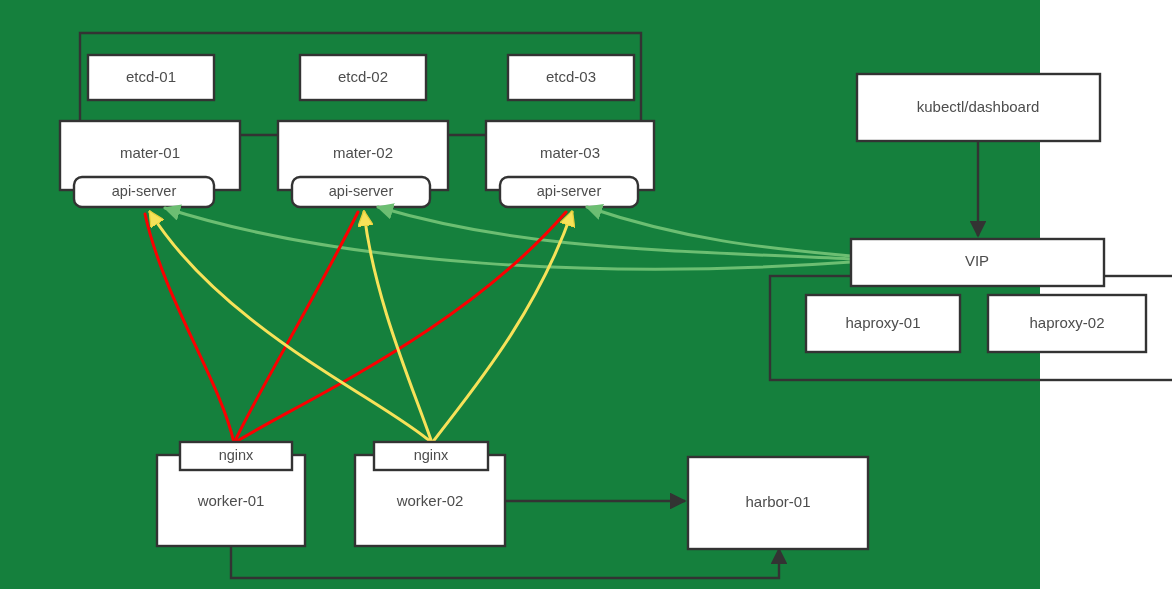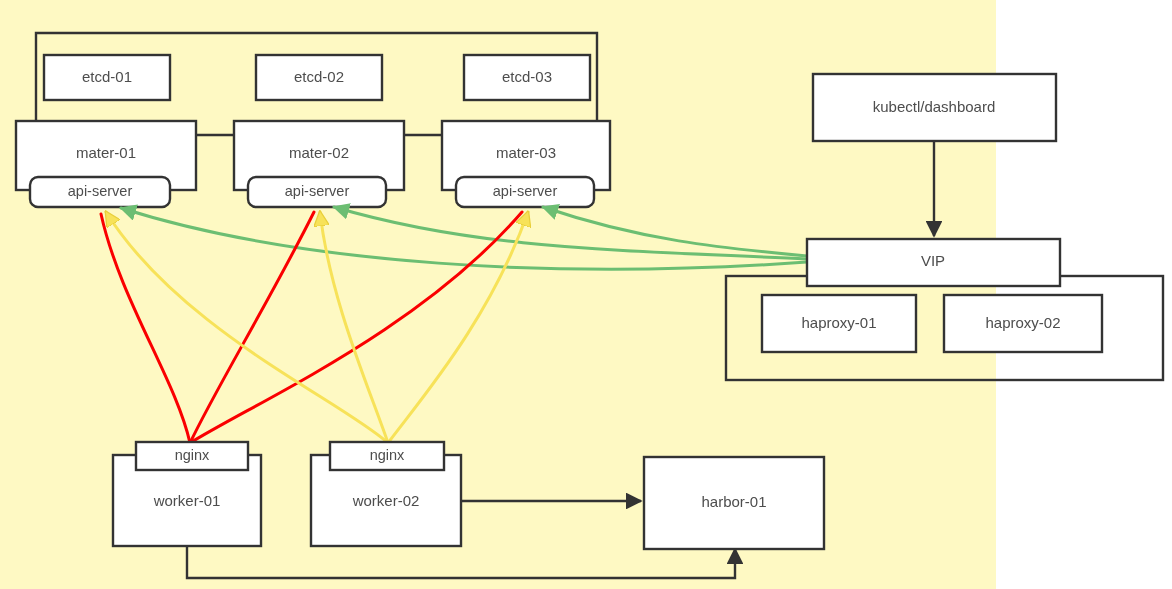--- a/index.html
+++ b/index.html
@@ -11,21 +11,22 @@
   body {
     width: 1172px;
     height: 589px;
     font-family: "Liberation Sans", "DejaVu Sans", sans-serif;
     overflow: hidden;
   }
   #diagram-root {
     position: relative;
     width: 996px;
     height: 589px;
-    background: #fef9c3;
+    background: #15803d;
+    padding-left: 44px;
   }
   svg#diagram-svg {
     display: block;
     width: 1172px;
     height: 589px;
   }
   .node-rect {
     fill: #ffffff;
     stroke: #333333;
     stroke-width: 2.4;

